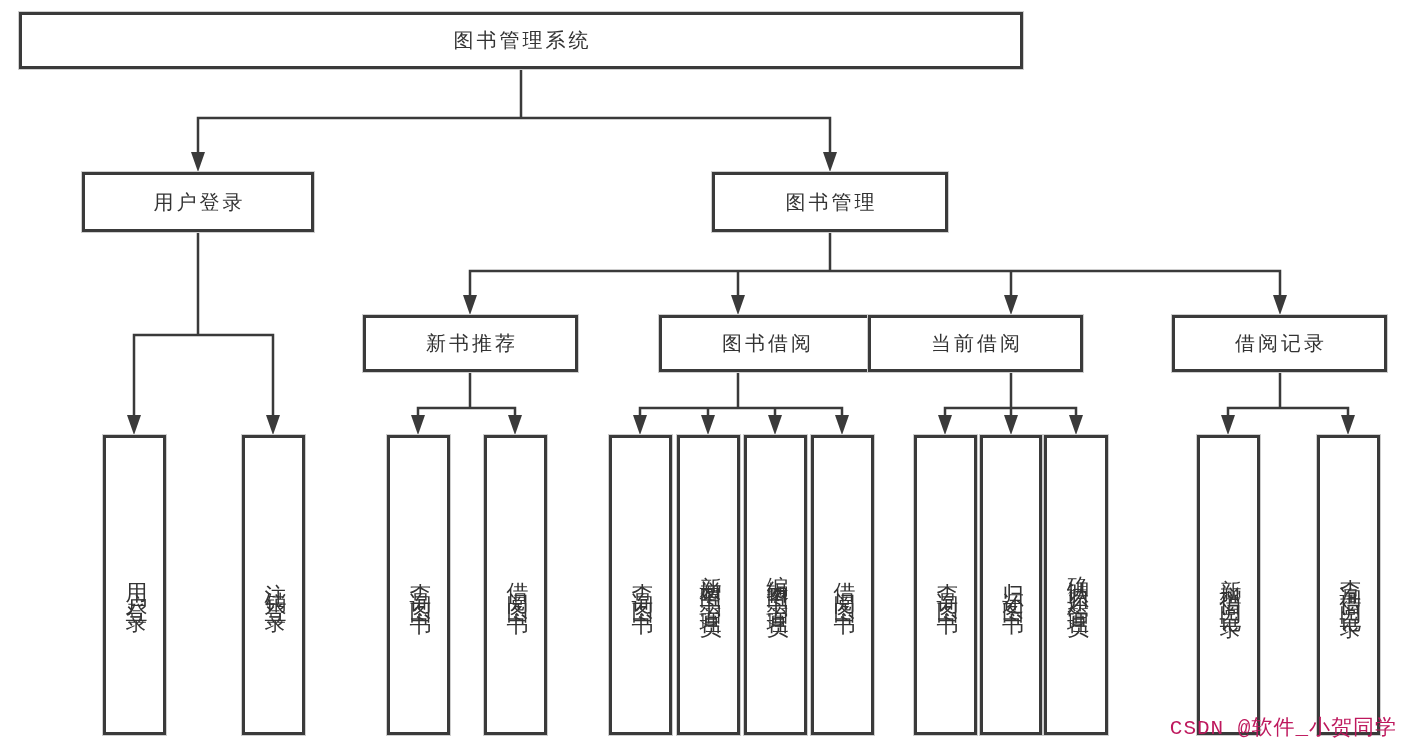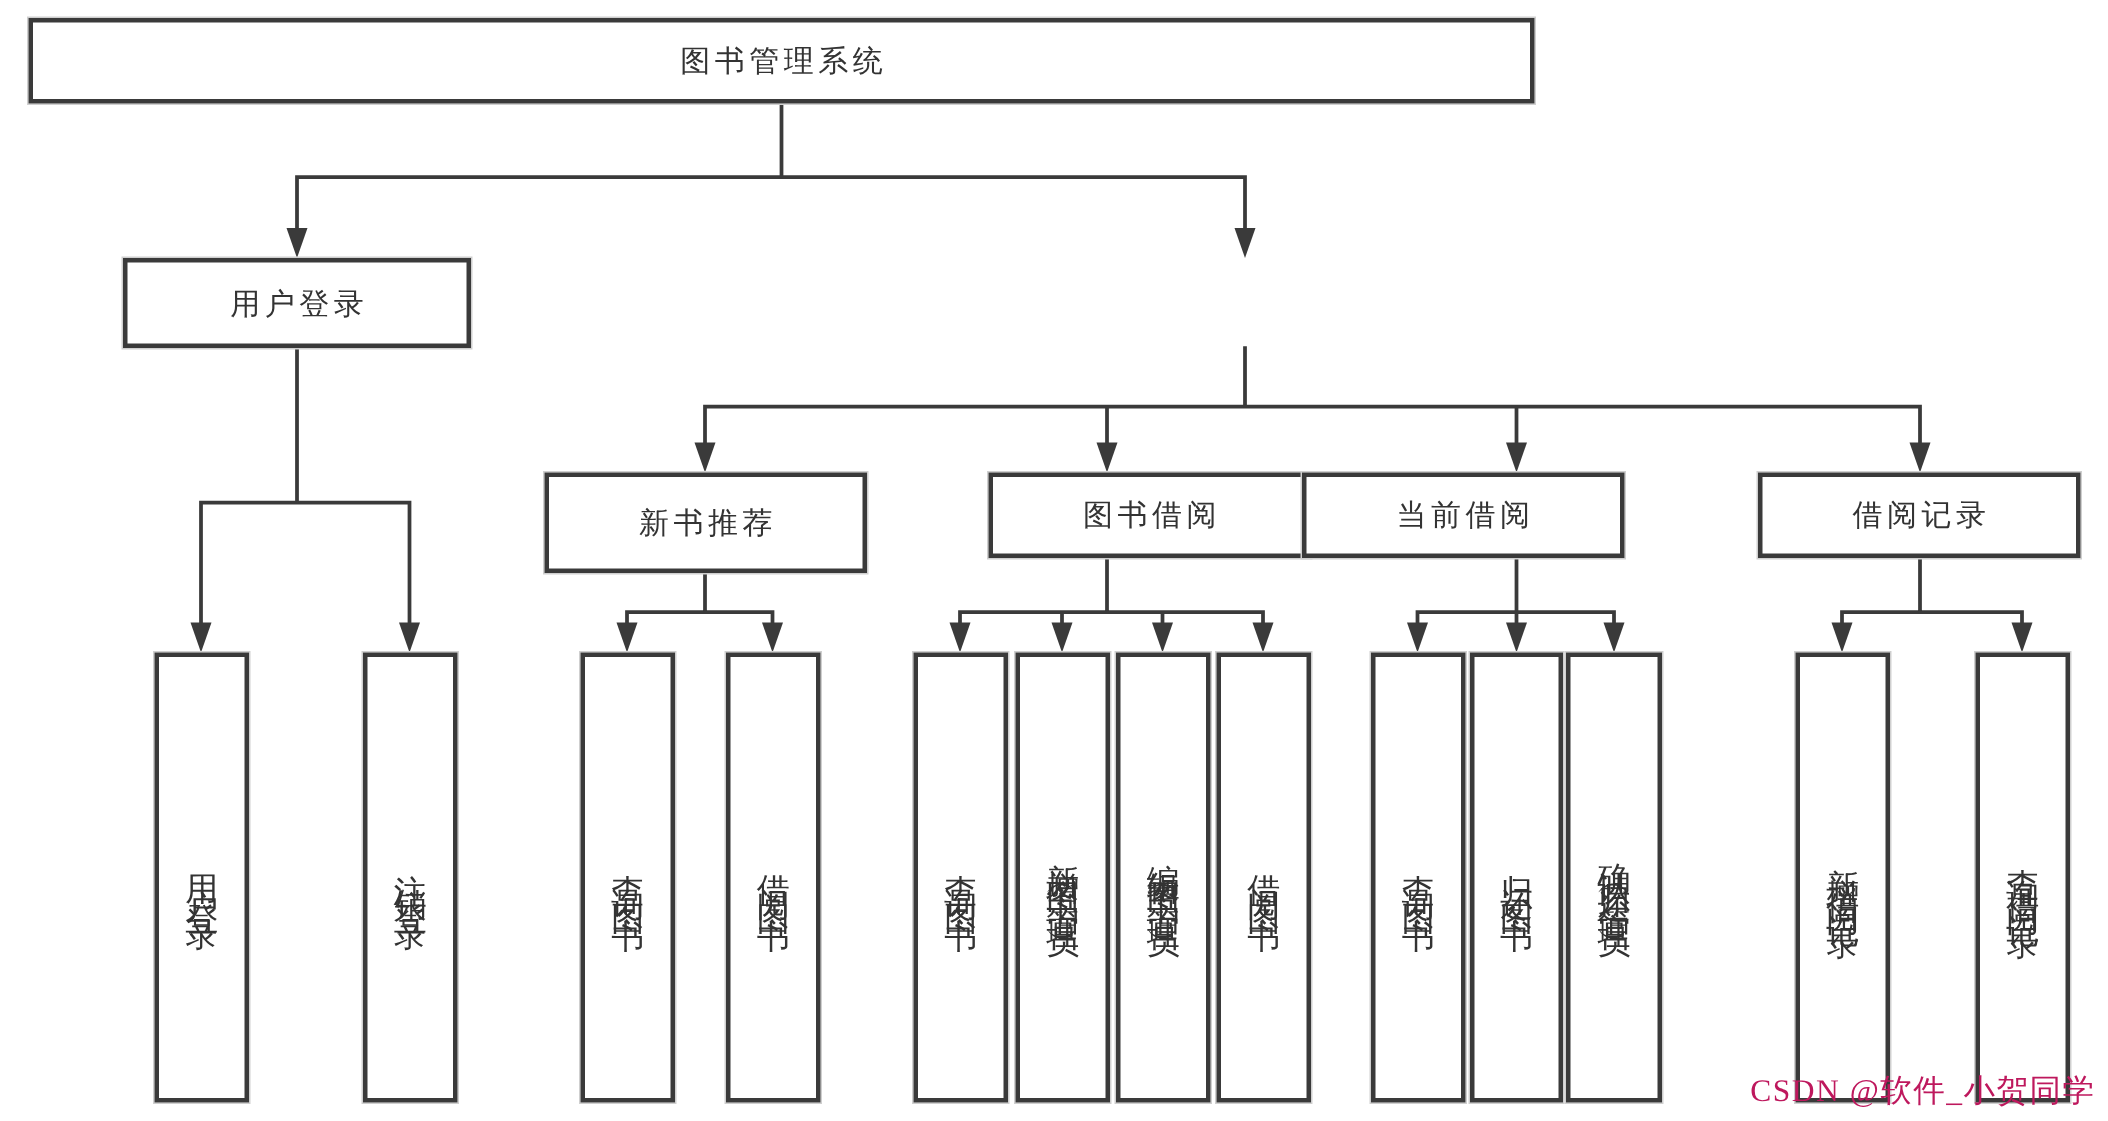--- a/index.html
+++ b/index.html
@@ -1,20 +1,20 @@
 <!DOCTYPE html>
 <html><head>
 <meta charset="utf-8">
 <style>
   html,body{margin:0;padding:0;background:#ffffff;}
   #stage{
     position:relative;
     width:1405px;height:747px;
     background:#ffffff;
-    font-family:Liberation Serif, serif;
+    font-family:Liberation Mono, monospace;
     color:#333333;
     overflow:hidden;
   }
   .wires{position:absolute;left:0;top:0;}
   .node{
     position:absolute;
     background:#ffffff;
     border:3px solid #3a3a3a;
     box-shadow:0 0 0 1px #cfcfcf;
     display:flex;align-items:center;justify-content:center;
@@ -85,22 +85,25 @@
     </g>
   </svg>
 
   <div class="node" style="left:19px;top:12px;width:1004px;height:57px">
     <span class="htext">图书管理系统</span>
   </div>
 
   <div class="node" style="left:82px;top:172px;width:232px;height:60px">
     <span class="htext">用户登录</span>
   </div>
+  <div class="node" style="left:712px;top:172px;width:236px;height:60px">
+    <span class="htext">图书管理</span>
+  </div>
 
-  <div class="node" style="left:363px;top:315px;width:215px;height:67px">
+  <div class="node" style="left:363px;top:315px;width:215px;height:57px">
     <span class="htext">新书推荐</span>
   </div>
   <div class="node" style="left:659px;top:315px;width:215px;height:57px">
     <span class="htext">图书借阅</span>
   </div>
   <div class="node" style="left:868px;top:315px;width:215px;height:57px">
     <span class="htext">当前借阅</span>
   </div>
   <div class="node" style="left:1172px;top:315px;width:215px;height:57px">
     <span class="htext">借阅记录</span>

